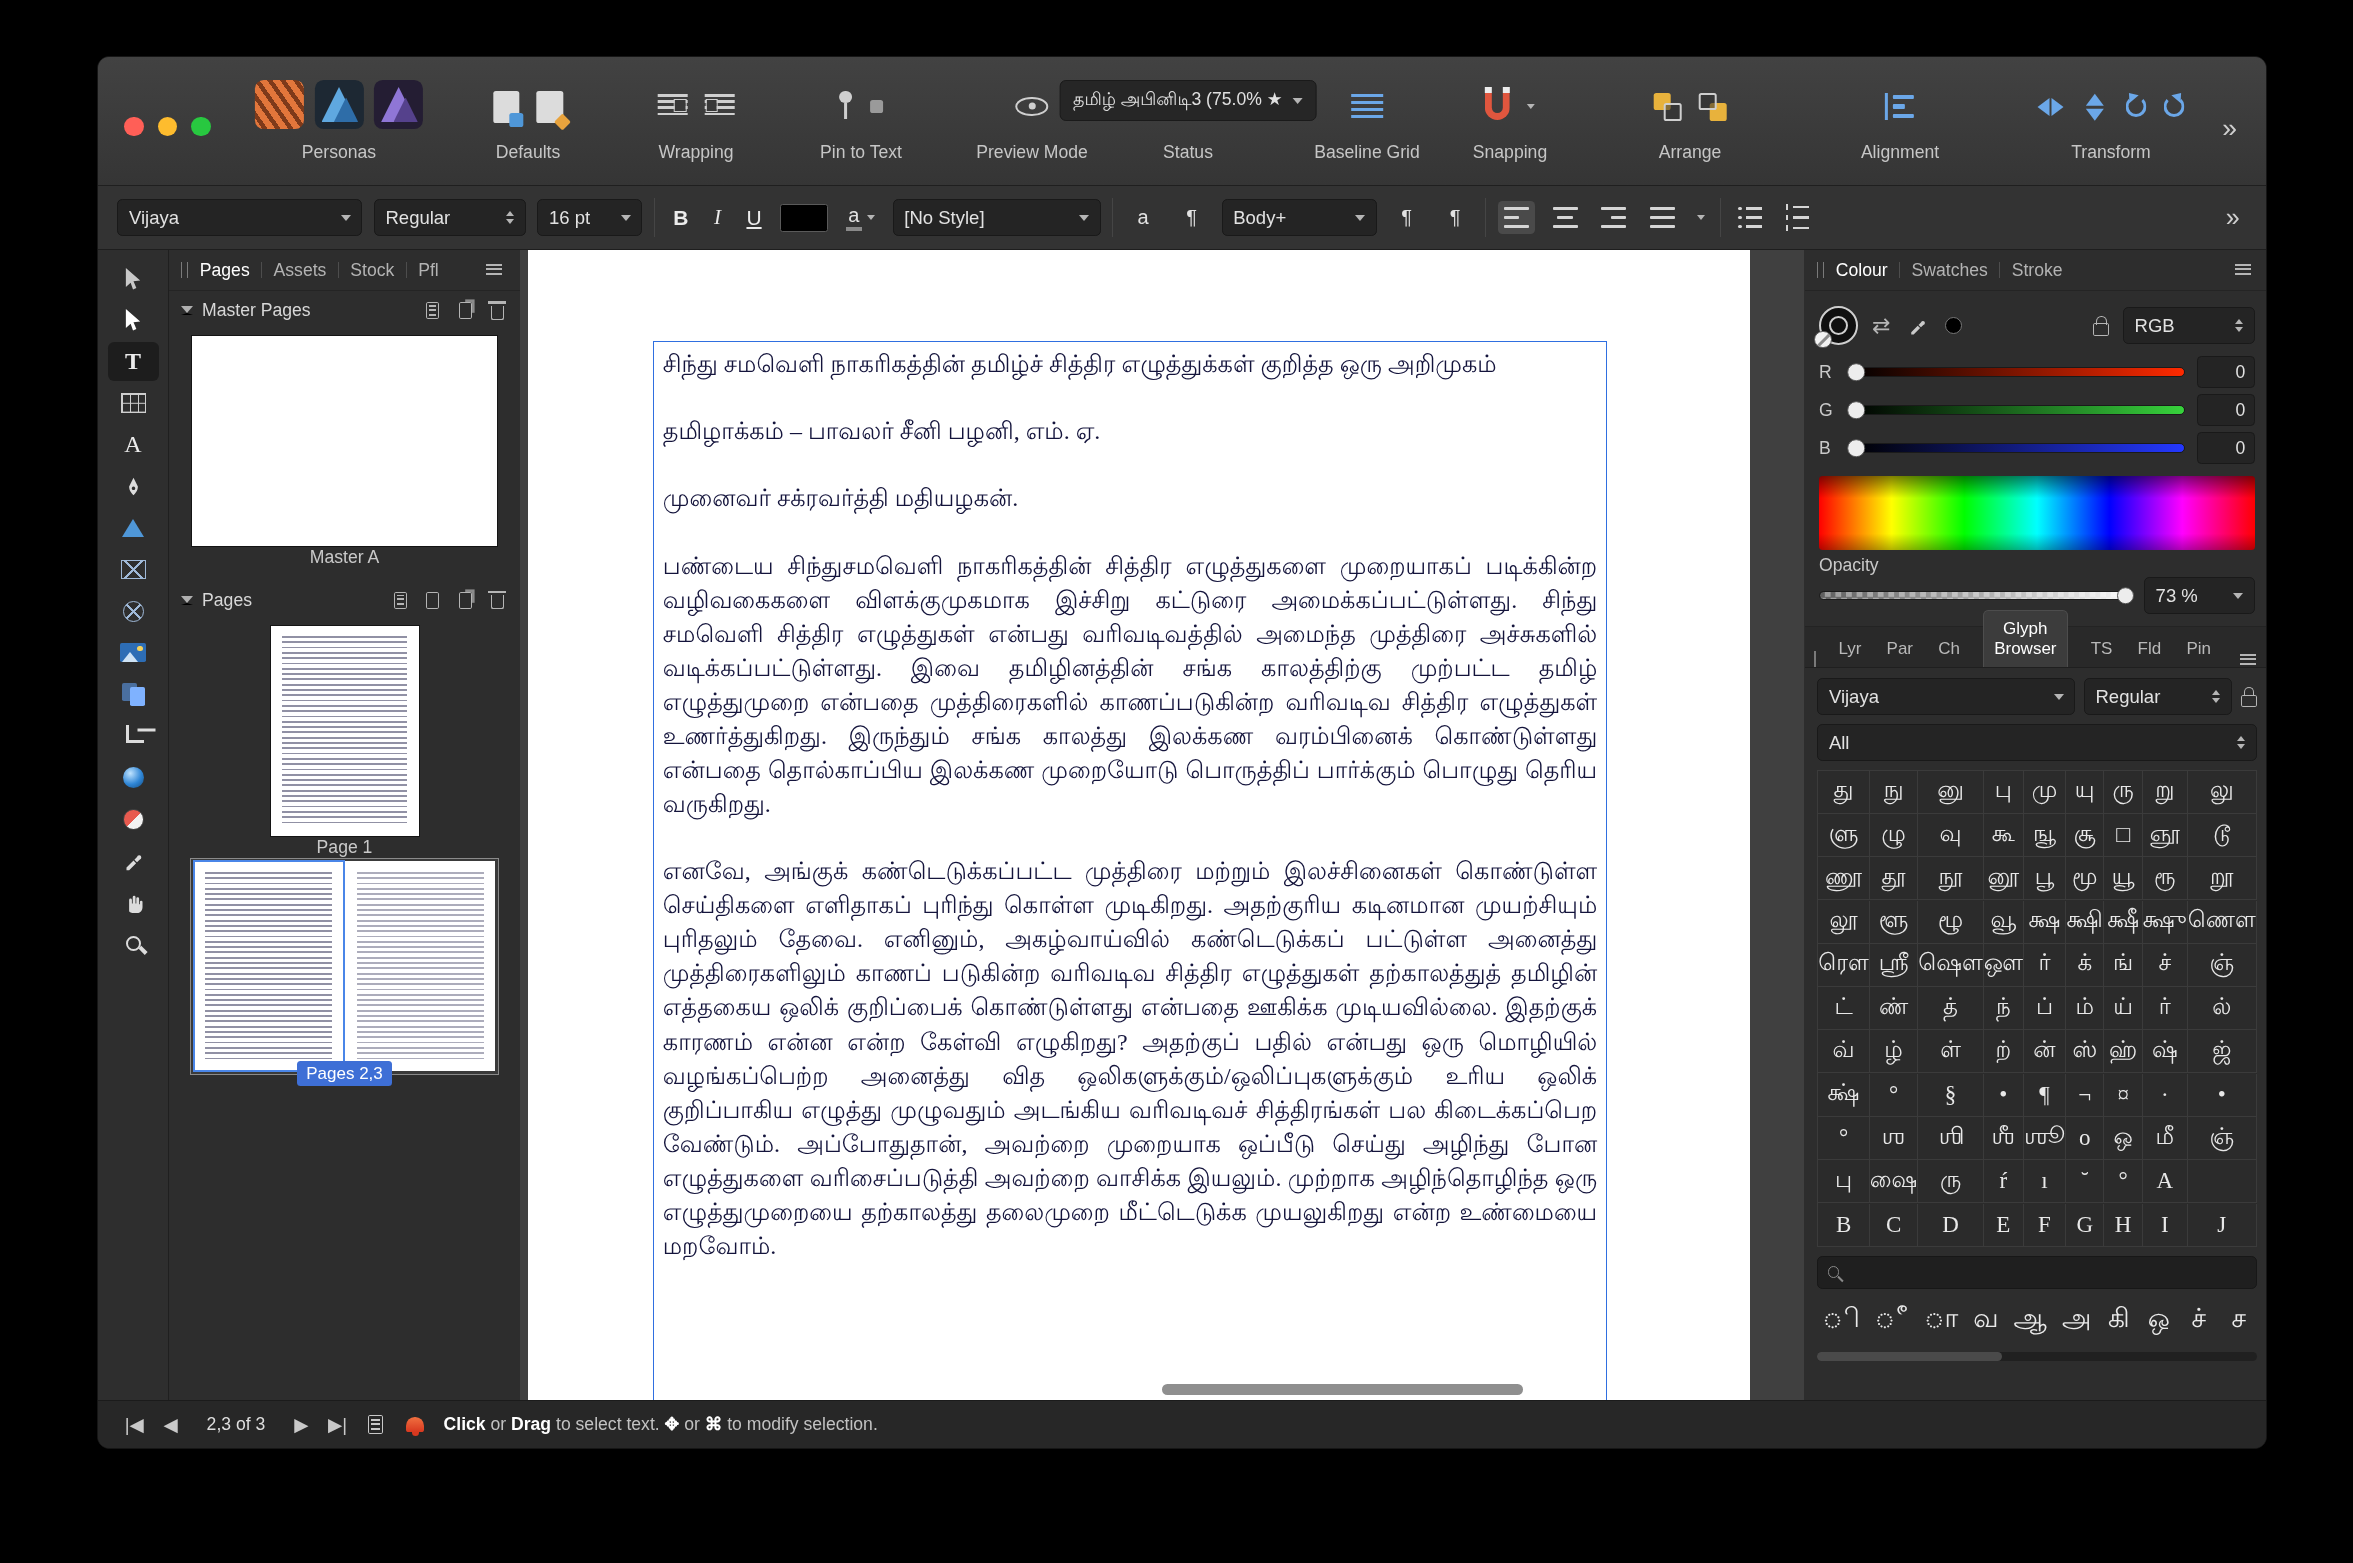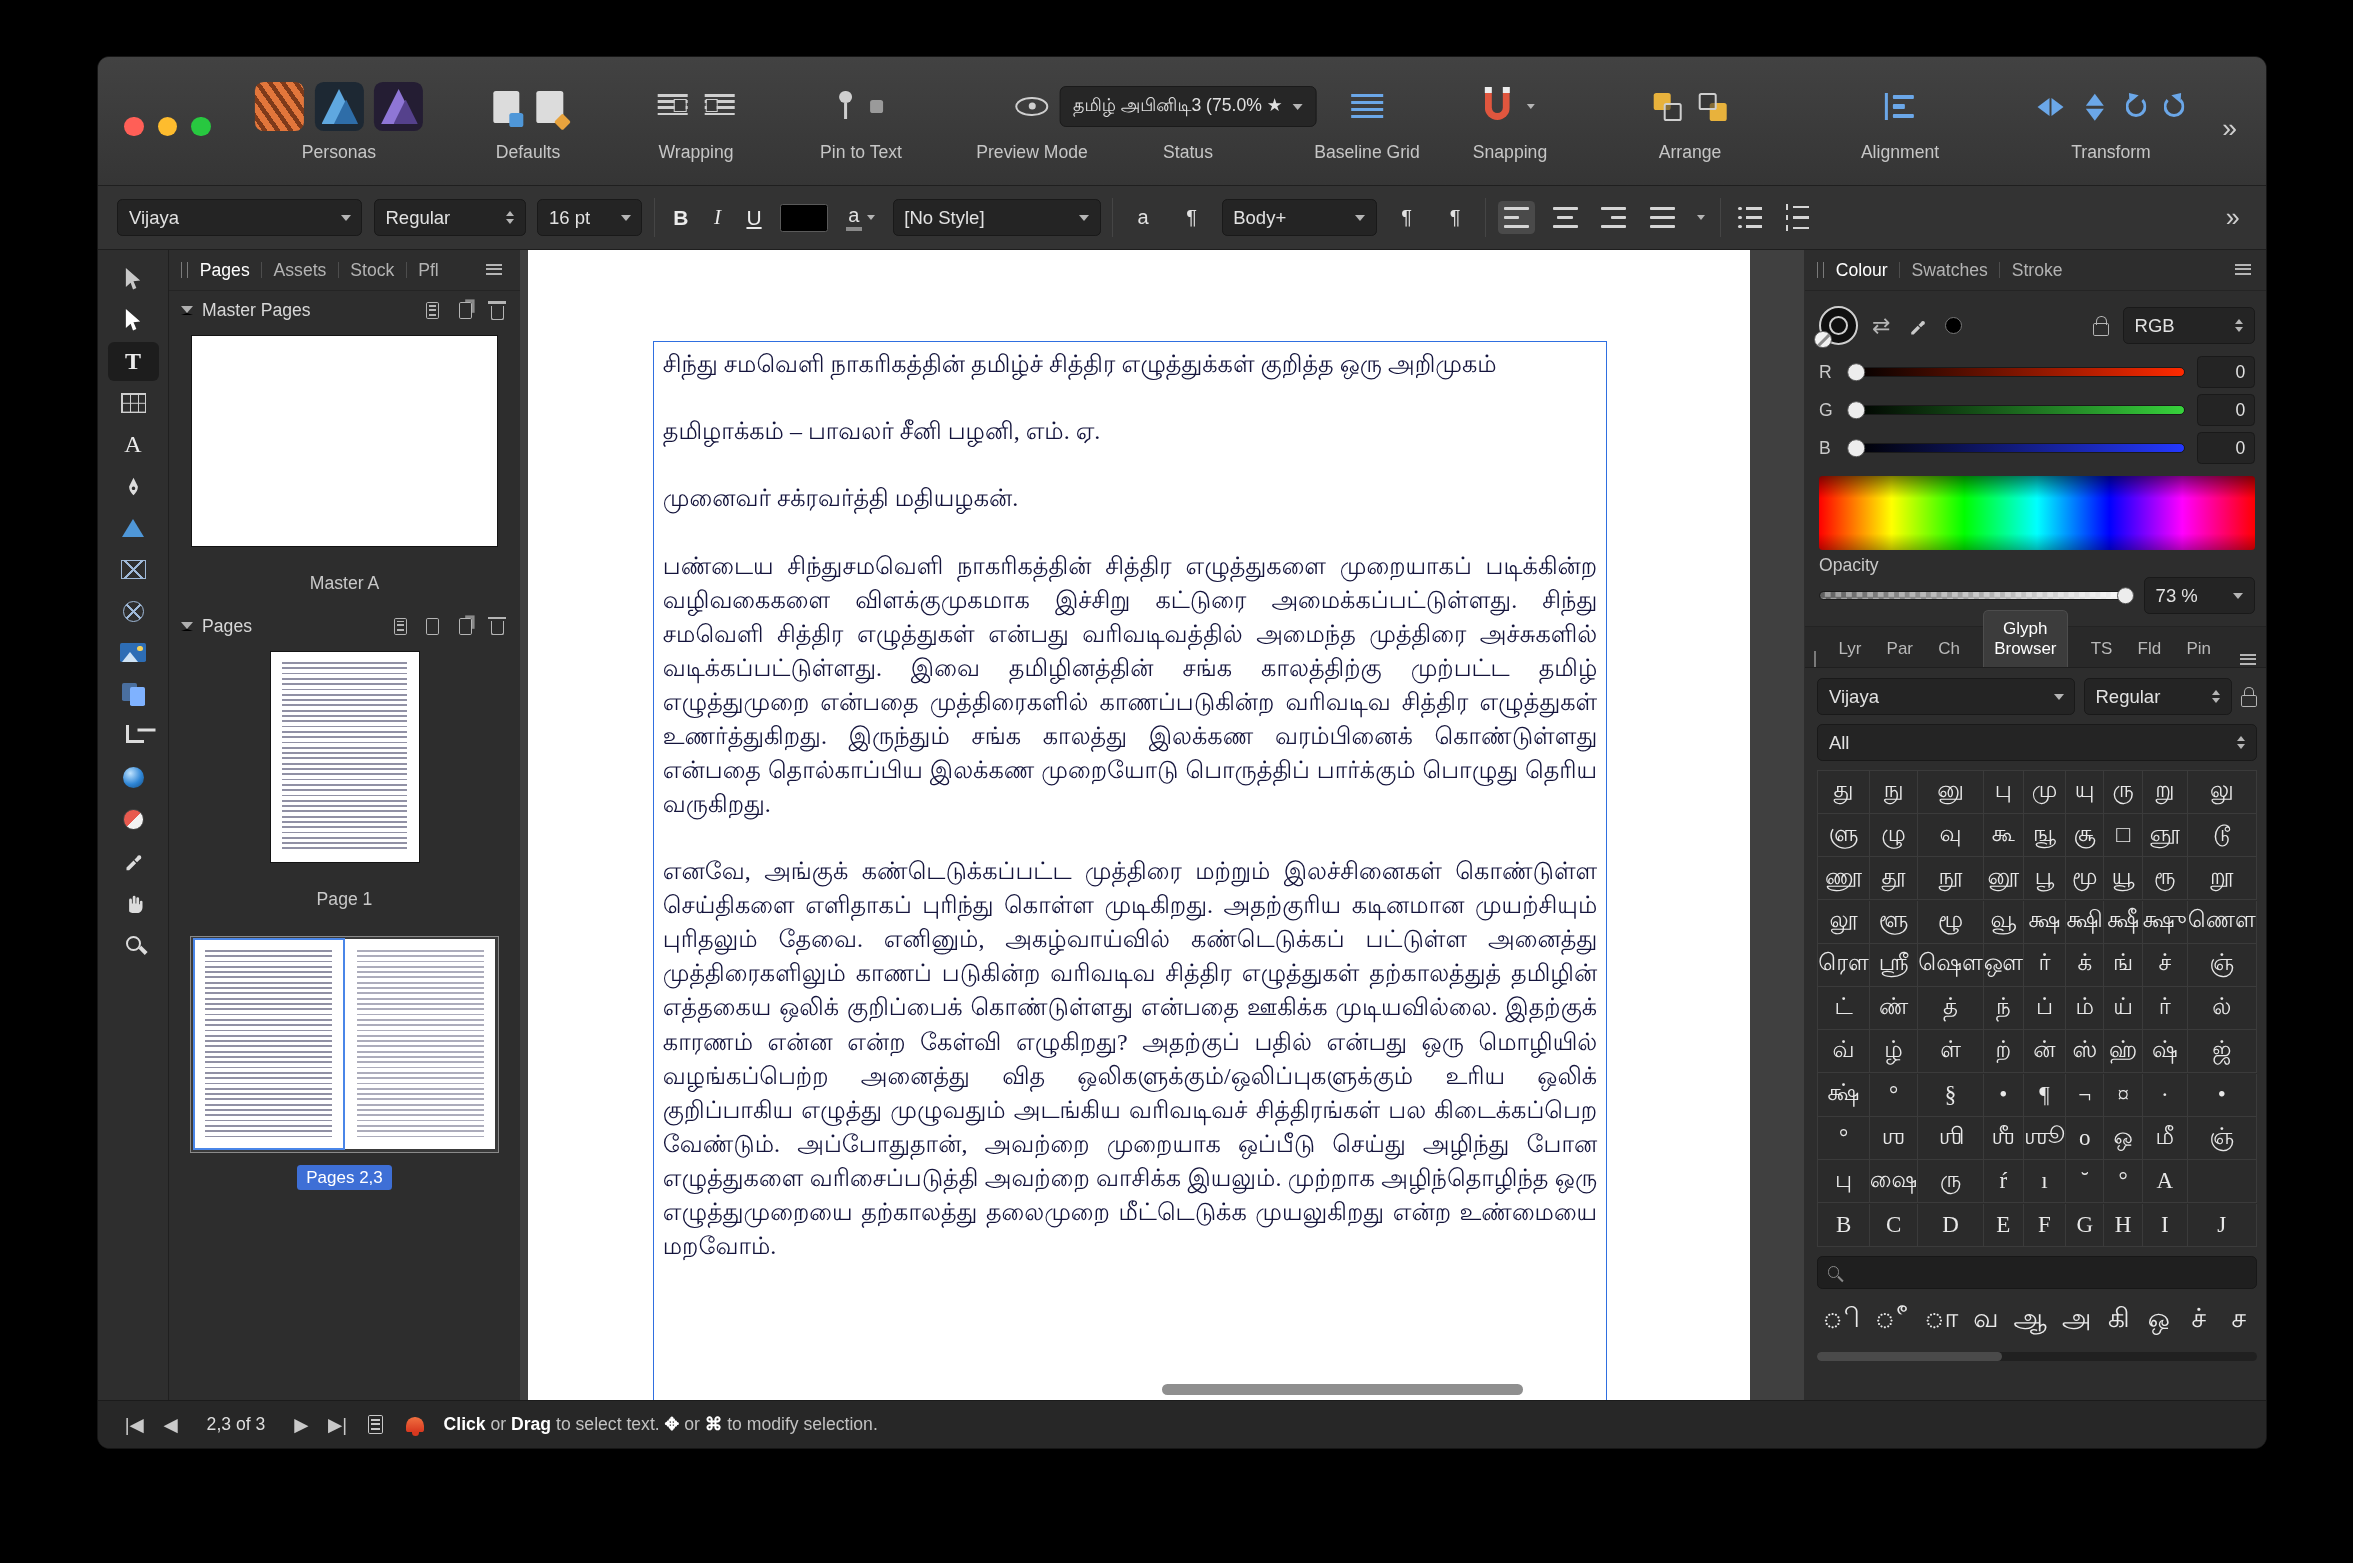--- a/index.html
+++ b/index.html
@@ -8,21 +8,21 @@
   .window{position:absolute;left:97px;top:56px;width:2170px;height:1393px;border-radius:12.3px;
     overflow:hidden;background:#2d2d2d;border:0.9px solid #161616;box-shadow:0 35px 106px rgba(0,0,0,.85)}
 
   
   .main-toolbar{position:absolute;left:0;top:0;right:0;height:129px;
     background:linear-gradient(#424242,#353535);border-bottom:0.9px solid #1f1f1f}
   .traffic{position:absolute;top:60px;left:26.4px;display:flex;gap:14px}
   .tl{width:19.4px;height:19.4px;border-radius:50%;border:none;padding:0}
   .tl.red{background:#ff5f57}.tl.yellow{background:#febc2e}.tl.green{background:#28c840}
   .tb-group{position:absolute;top:23px;transform:translateX(-50%);display:flex;flex-direction:column;align-items:center;gap:8.8px}
-  .tb-icons{display:flex;gap:10.6px;align-items:center;height:53px}
+  .tb-icons{display:flex;gap:10.6px;height:53px}
   .tb-label{font-size:17.6px;color:#c6c6c6;white-space:nowrap}
   .tb-btn{background:none;border:none;display:flex;align-items:center;justify-content:center;padding:3.5px;position:relative}
   .persona{width:49px;height:49px;border-radius:8.8px;border:none;padding:0;position:relative;overflow:hidden}
   .p1{background:repeating-linear-gradient(55deg,#e2763b 0 6.2px,#7e3a1a 6.2px 10.6px)}
   .p2{background:#1d2833}.p2:before{content:"";position:absolute;inset:7px;background:#5fa8e0;clip-path:polygon(0 100%,50% 0,100% 100%)}
   .p2:after{content:"";position:absolute;left:19.4px;top:17.6px;right:5.3px;bottom:7px;background:#2e6da8;clip-path:polygon(0 100%,50% 0,100% 100%)}
   .p3{background:#241d33}.p3:before{content:"";position:absolute;inset:7px;background:#8f76d6;clip-path:polygon(0 100%,50% 0,100% 100%)}
   .p3:after{content:"";position:absolute;left:19.4px;top:17.6px;right:5.3px;bottom:7px;background:#55418c;clip-path:polygon(0 100%,50% 0,100% 100%)}
   .mini-doc{display:block;width:26.4px;height:32px;background:#dcdcdc;border-radius:2.6px;position:relative}
   .mini-doc.blue:after{content:"";position:absolute;right:-4.4px;bottom:-4.4px;width:14px;height:14px;background:#4f97d8;border-radius:2.6px}
@@ -124,21 +124,21 @@
   .panel-menu{margin-left:auto;display:flex;align-items:center;gap:6.2px;background:none;border:none}
   .ham{width:16px;height:11.5px;background:repeating-linear-gradient(to bottom,#b5b5b5 0 1.8px,transparent 1.8px 4.4px)}
   .sec-head{height:39px;display:flex;align-items:center;gap:8.8px;padding:0 12.3px;color:#d8d8d8;font-size:17.6px;flex:none}
   .disc{width:0;height:0;border-left:6.2px solid transparent;border-right:6.2px solid transparent;border-top:7px solid #b0b0b0;background:none;padding:0}
   .sec-icons{margin-left:auto;display:flex;gap:12.3px;align-items:center}
   .pg-ic{display:block;width:13.2px;height:17px;border:1.8px solid #b5b5b5;border-radius:1.8px}
   .pg-ic.lines{background:repeating-linear-gradient(to bottom,#b5b5b5 0 1.8px,transparent 1.8px 4.4px) content-box;padding:1.8px}
   .pg-ic.dbl{box-shadow:4.4px -4.4px 0 -1.8px #8a8a8a}
   .trash{display:block;width:13.2px;height:14px;border:1.8px solid #b5b5b5;border-top:none;border-radius:0 0 2.6px 2.6px;position:relative;margin-top:4.4px}
   .trash:before{content:"";position:absolute;left:-4.4px;top:-4.4px;width:18.5px;height:2.6px;background:#b5b5b5}
-  .thumb-wrap{display:flex;flex-direction:column;align-items:center;gap:26px;padding:5.3px 0 12.3px;flex:none}
+  .thumb-wrap{display:flex;flex-direction:column;align-items:center;gap:0;padding:5.3px 0 12.3px;flex:none}
   .thumb-master{width:307px;height:212px;background:#fff;border:0.9px solid #141414}
   .thumb-label{color:#c9c9c9;font-size:17.6px}
   .thumb-page{width:150px;height:212px;background:#fff;border:0.9px solid #141414;position:relative}
   .mini-text{position:absolute;left:11.5px;right:11.5px;top:10.6px;bottom:10.6px;background:repeating-linear-gradient(to bottom,rgba(35,35,75,.5) 0 1.8px,transparent 1.8px 5.3px)}
   .mini-text.light{opacity:.75}
   .spread{display:flex;gap:1.8px;padding:2.6px;border:0.9px solid #8a8a8a;background:#3a3a3a;position:relative}
   .spread .pg{width:150px;height:210px;background:#fff;position:relative}
   .spread .pg.sel{outline:2.6px solid #4a86e8;outline-offset:-1.8px}
   .badge{margin-top:-14px;z-index:2;background:#3e6fd6;color:#fff;font-size:17px;padding:2.6px 9.7px;border-radius:3.5px}
 

